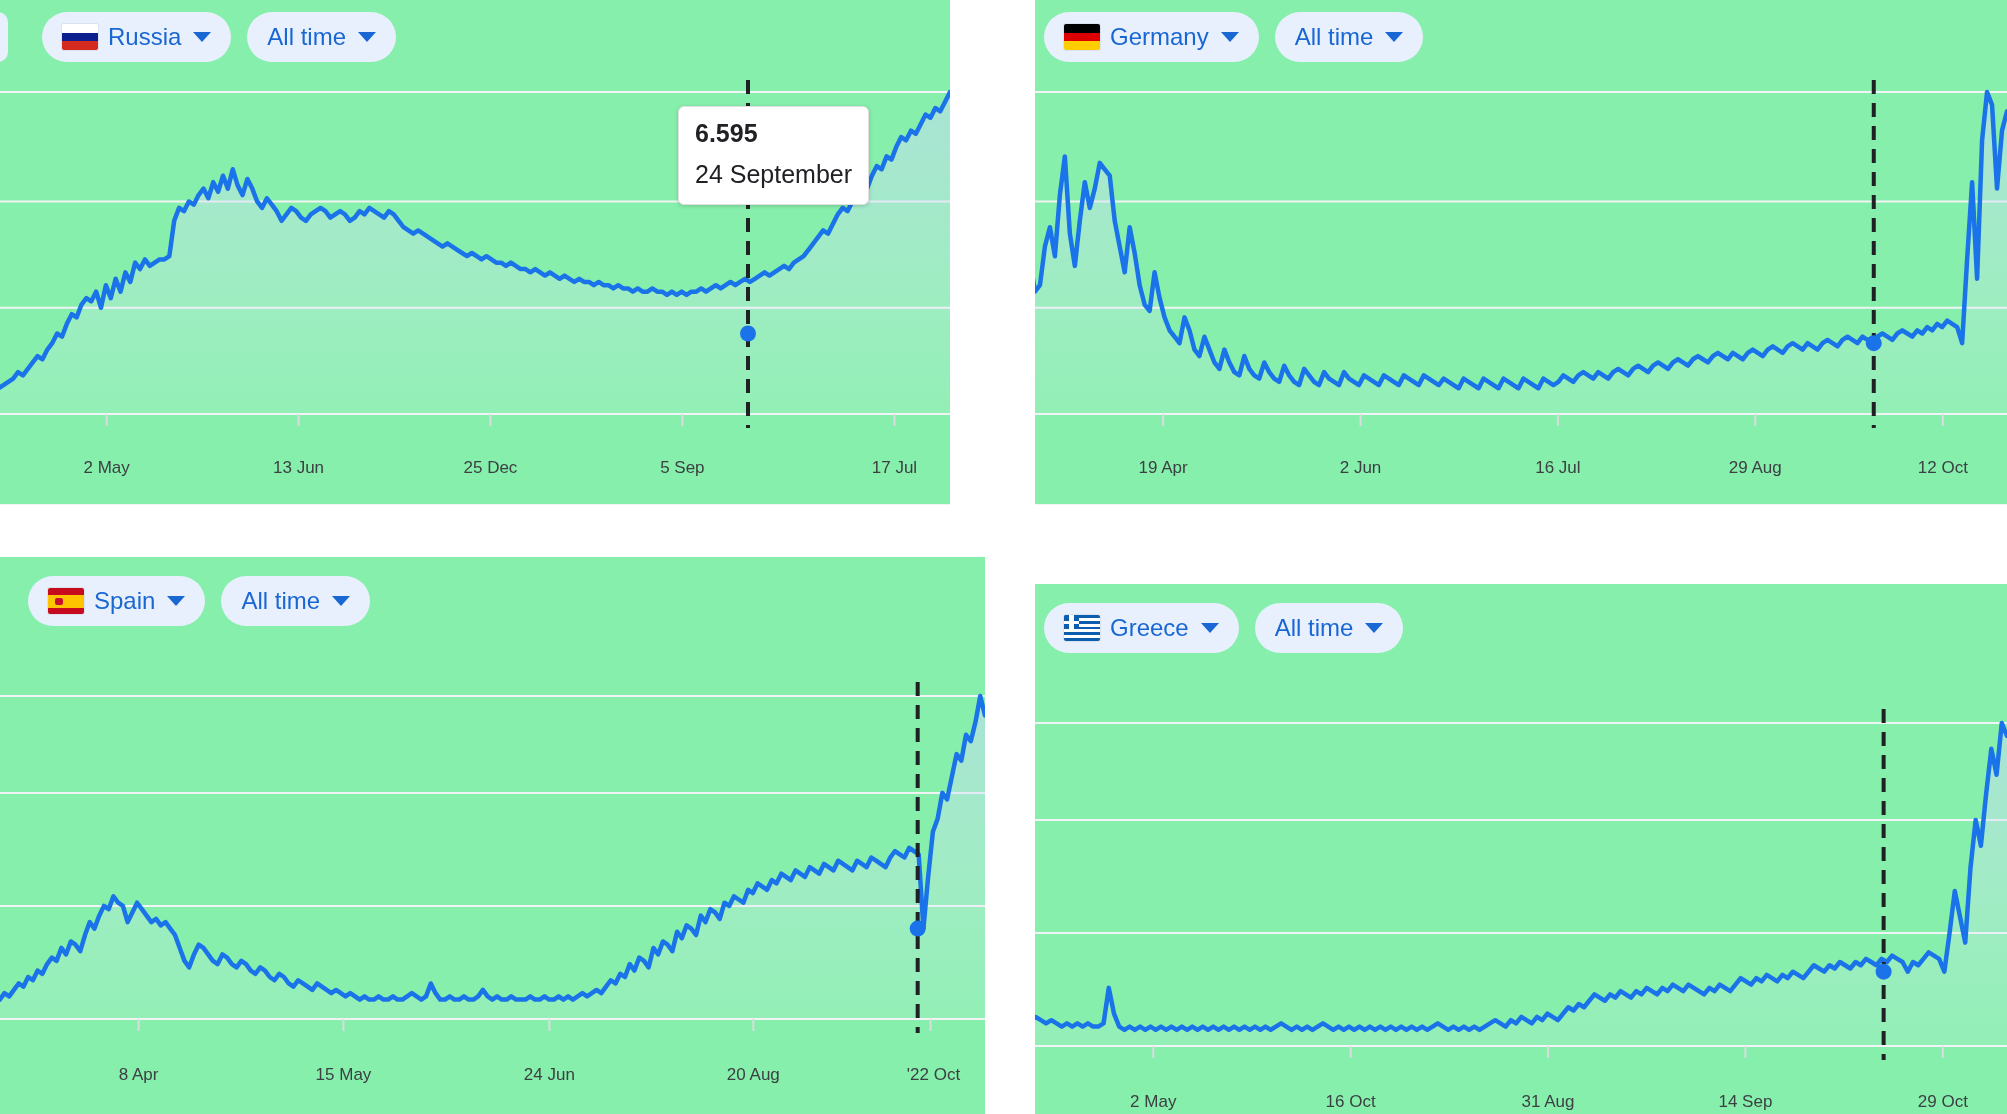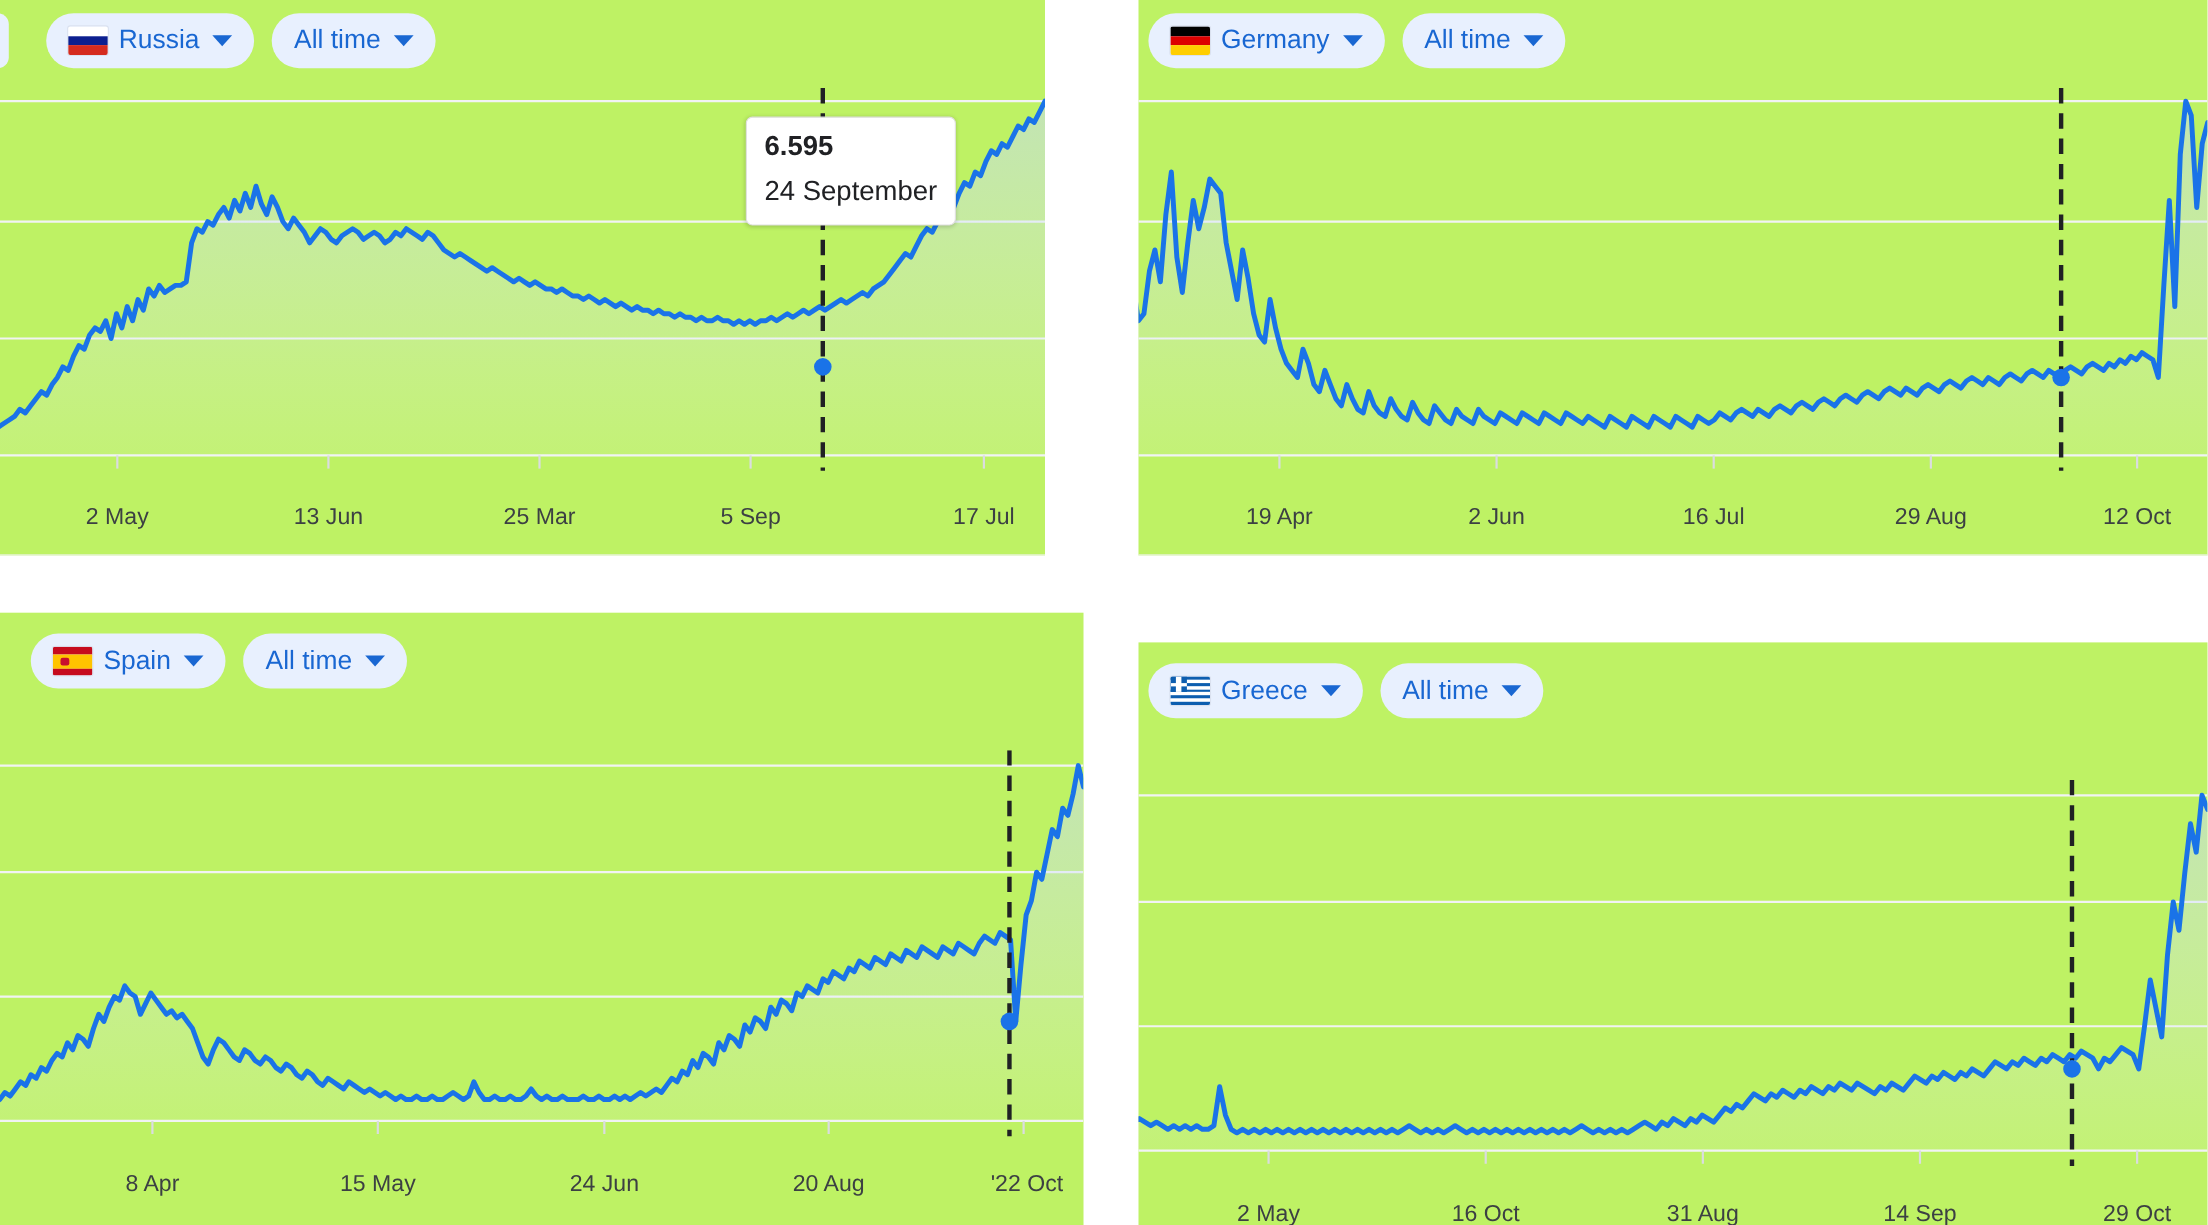--- a/index.html
+++ b/index.html
@@ -12,21 +12,21 @@
   }
   .board {
     position: relative;
     width: 2007px;
     height: 1114px;
     background: #ffffff;
   }
   
   .panel {
     position: absolute;
-    background: #bef264;
+    background: #86efac;
     overflow: visible;
   }
   .panel-inner {
     position: absolute;
     inset: 0;
     overflow: hidden;
   }
   
   .chips {
     position: absolute;
@@ -79,21 +79,21 @@
   .chart-svg { display: block; }
   .xlabels {
     position: absolute;
     left: 0; right: 0;
     height: 30px;
     pointer-events: none;
   }
   .xlabel {
     position: absolute;
     transform: translateX(-50%);
-    font-size: 21px;
+    font-size: 17px;
     color: #3c4043;
     white-space: nowrap;
   }
   
   .tip {
     position: absolute;
     background: #ffffff;
     border: 1px solid #e0e0e0;
     border-radius: 6px;
     box-shadow: 0 1px 4px rgba(0,0,0,0.18);
@@ -155,21 +155,21 @@
             <g>
               <line x1="808" y1="0" x2="808" y2="348" stroke="#202124" stroke-width="4" stroke-dasharray="14 9"></line>
               <circle cx="808" cy="253.5" r="8" fill="#1a73e8"></circle>
             </g>
           </svg>
       </div>
 
       <div class="xlabels" style="top:458px; left:-60px; width:1010px;">
         <span class="xlabel" style="left:16.5%">2 May</span>
         <span class="xlabel" style="left:35.5%">13 Jun</span>
-        <span class="xlabel" style="left:54.5%">25 Mar</span>
+        <span class="xlabel" style="left:54.5%">25 Dec</span>
         <span class="xlabel" style="left:73.5%">5 Sep</span>
         <span class="xlabel" style="left:94.5%">17 Jul</span>
       </div>
     </div>
 
     <div class="tip" style="left:678px; top:106px;">
       <div class="tip-value">6.595</div>
       <div class="tip-date">24 September</div>
     </div>
     <div class="panel-divider" style="left:0px; top:504px; width:950px;"></div>

